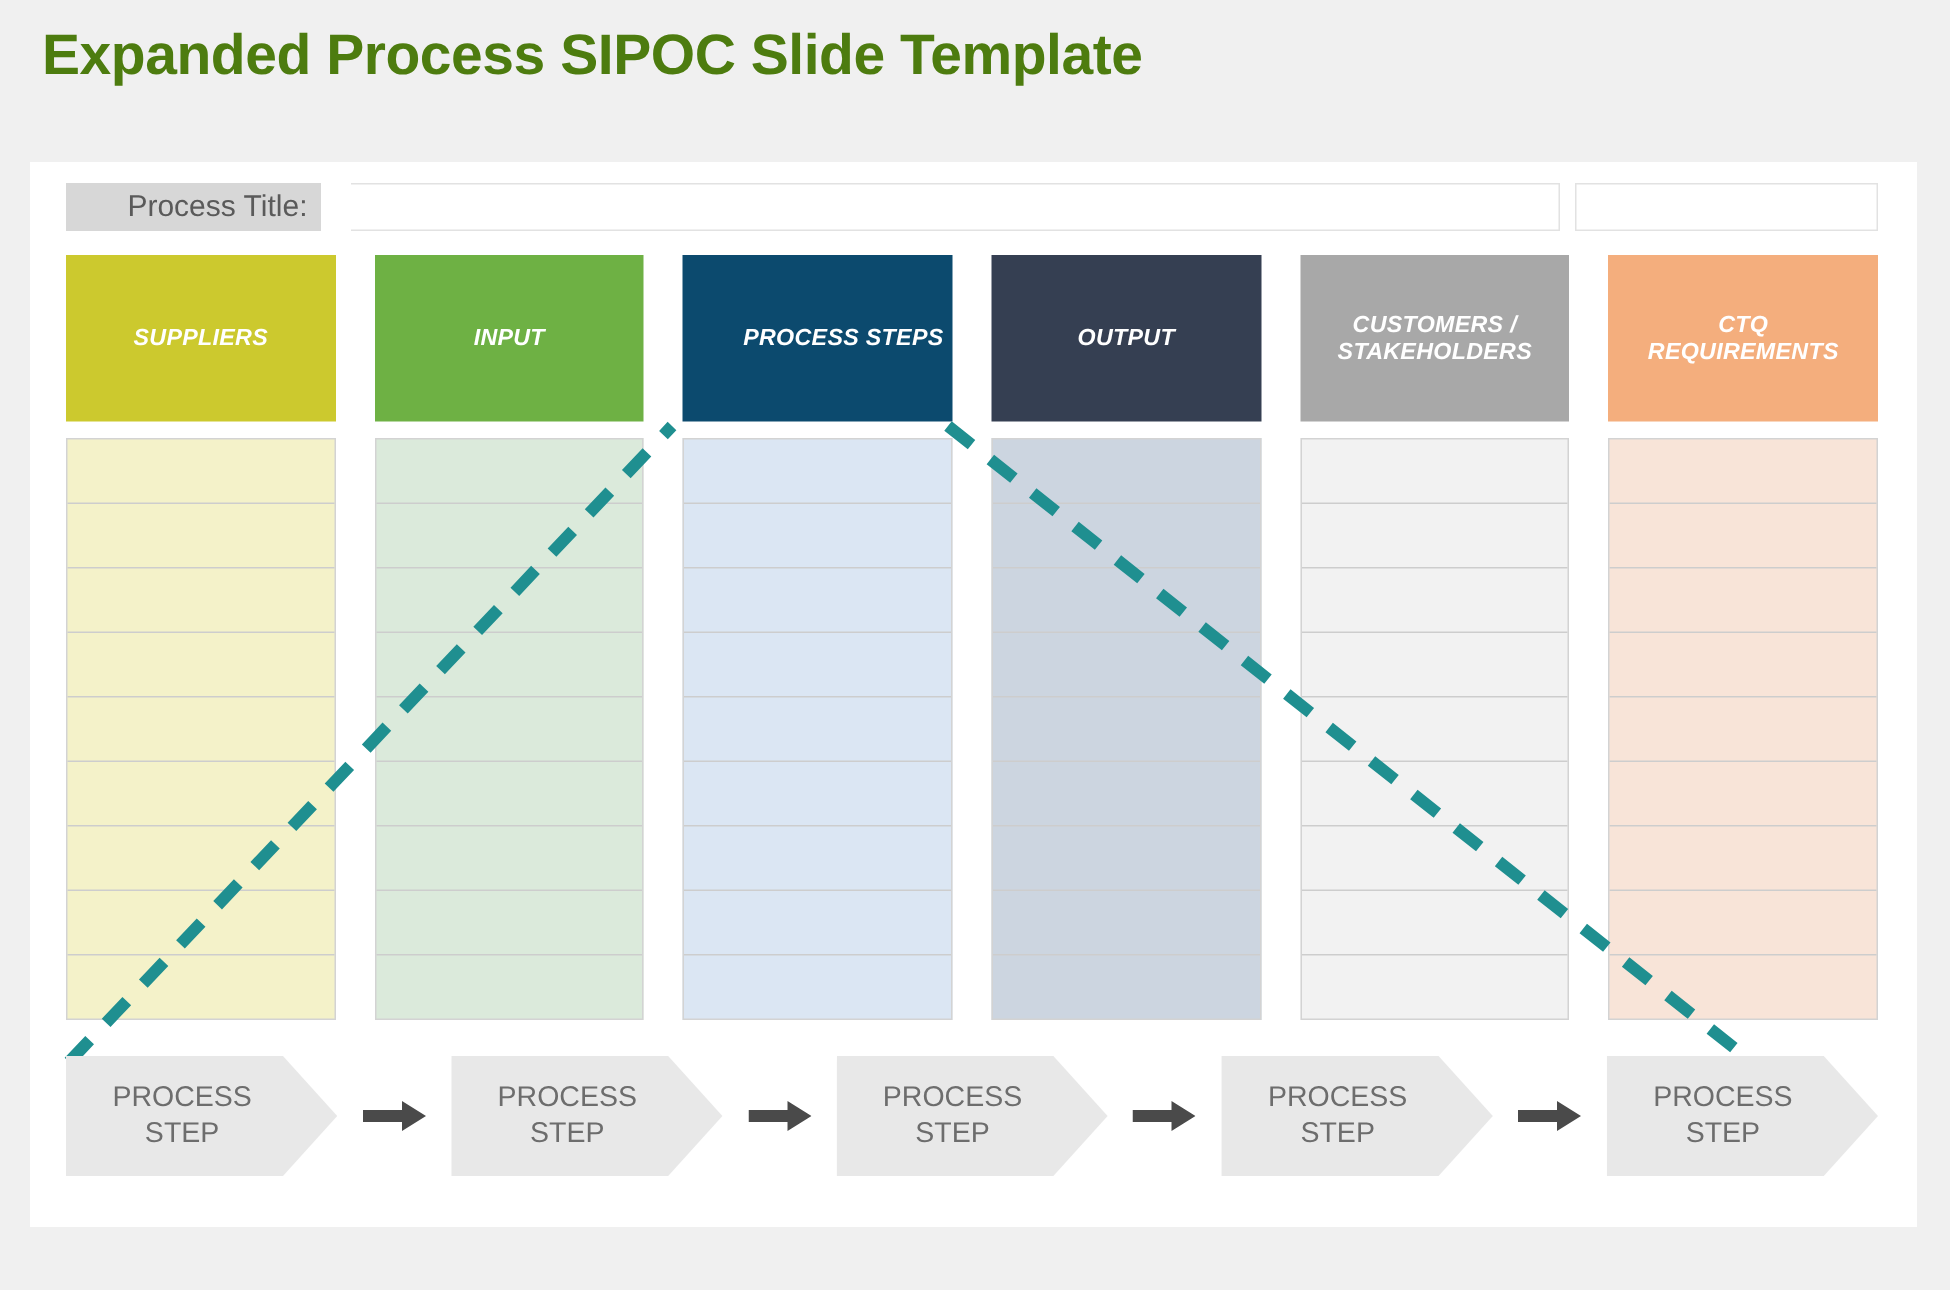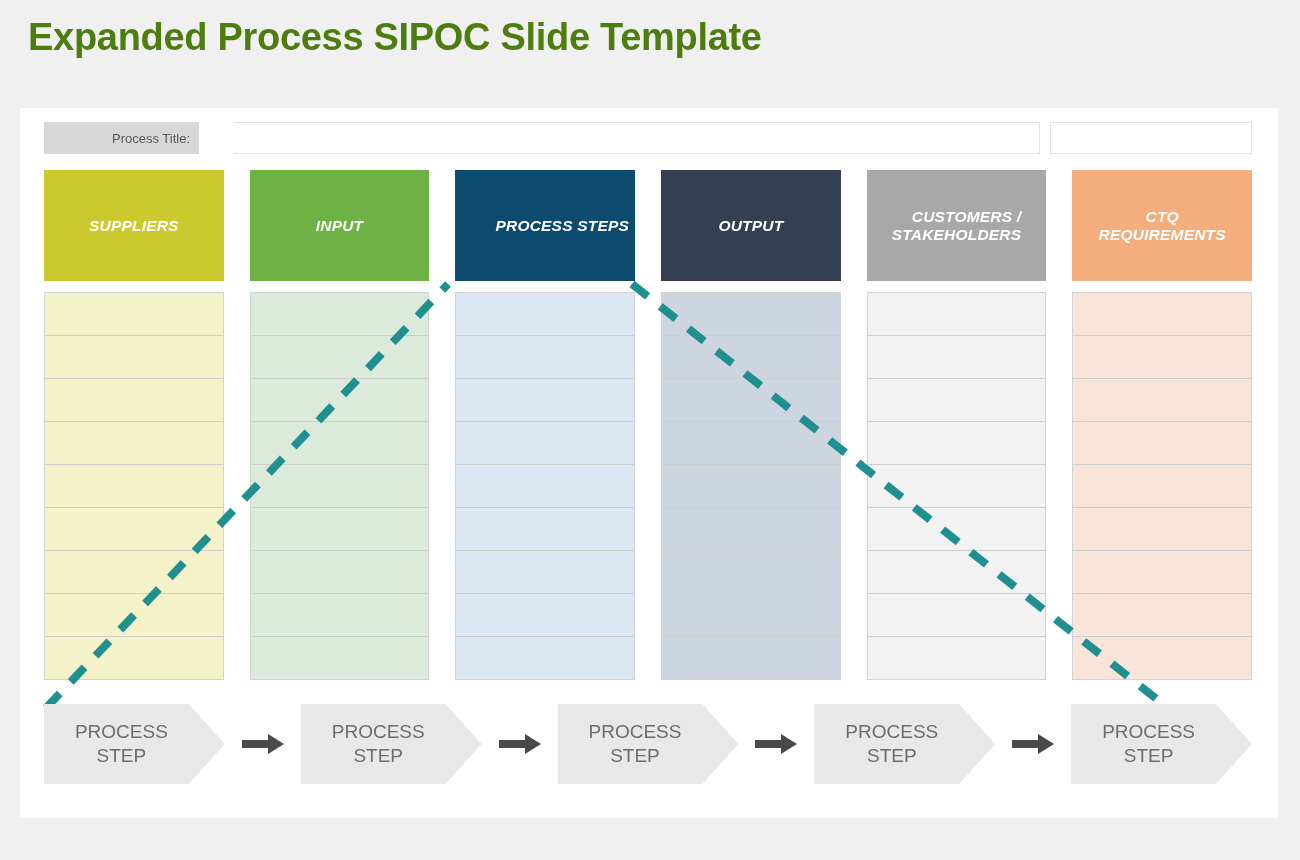--- a/index.html
+++ b/index.html
@@ -43,29 +43,29 @@
     position: absolute;
     left: 24px;
     top: 14px;
     width: 1208px;
     height: 32px;
   }
   .title-label {
     position: absolute;
     left: 0;
     top: 0;
-    width: 155px;
+    width: 170px;
     height: 32px;
     background: #d7d7d7;
     box-sizing: border-box;
     display: flex;
     align-items: center;
     justify-content: flex-end;
     padding-right: 9px;
-    font-size: 13px;
+    font-size: 20px;
     color: #5a5a5a;
   }
   .title-field {
     position: absolute;
     left: 190px;
     top: 0;
     width: 806px;
     height: 32px;
     background: #ffffff;
     border: 1px solid #e2e2e2;
@@ -252,21 +252,21 @@
         <div class="cell"></div>
         <div class="cell"></div>
         <div class="cell"></div>
         <div class="cell"></div>
         <div class="cell"></div>
         <div class="cell"></div>
       </div>
     </div>
 
     <div class="column">
-      <div class="col-head" style="background: rgb(168, 168, 168); text-align: right;">
+      <div class="col-head" style="background: rgb(168, 168, 168);">
         <div>
           <span>CUSTOMERS /</span><br>
           <span>STAKEHOLDERS</span>
         </div>
       </div>
       <div class="col-body" style="background: rgb(242, 242, 242);">
         <div class="cell"></div>
         <div class="cell"></div>
         <div class="cell"></div>
         <div class="cell"></div>

